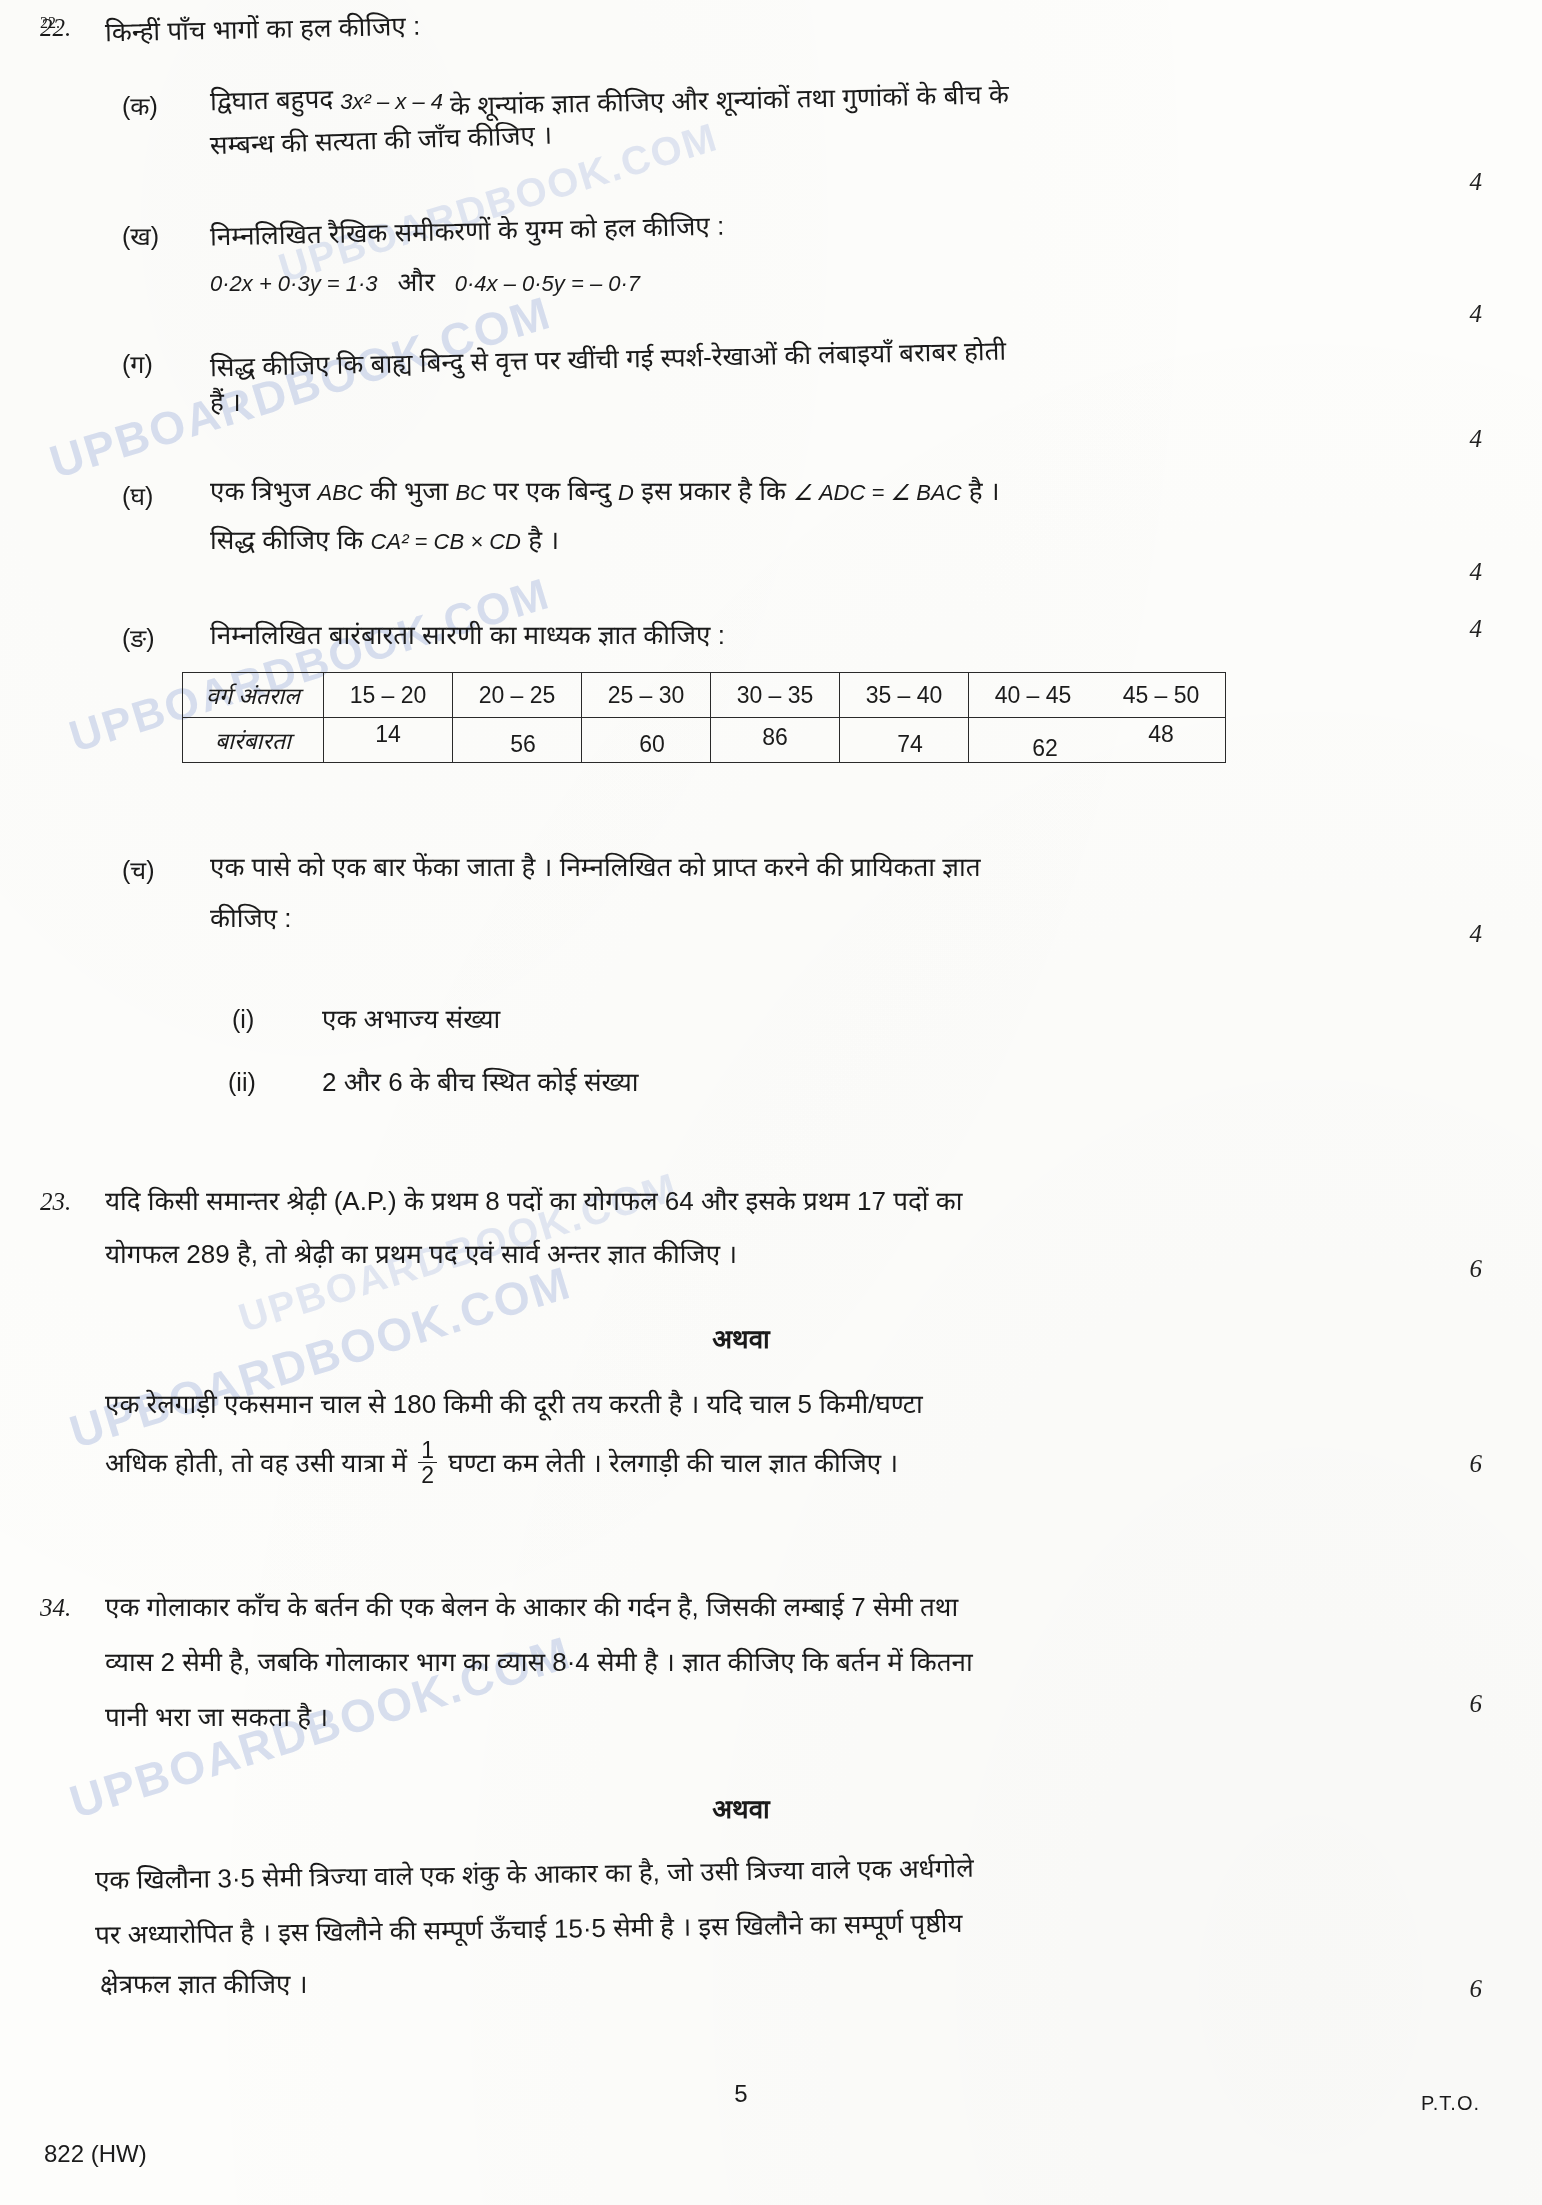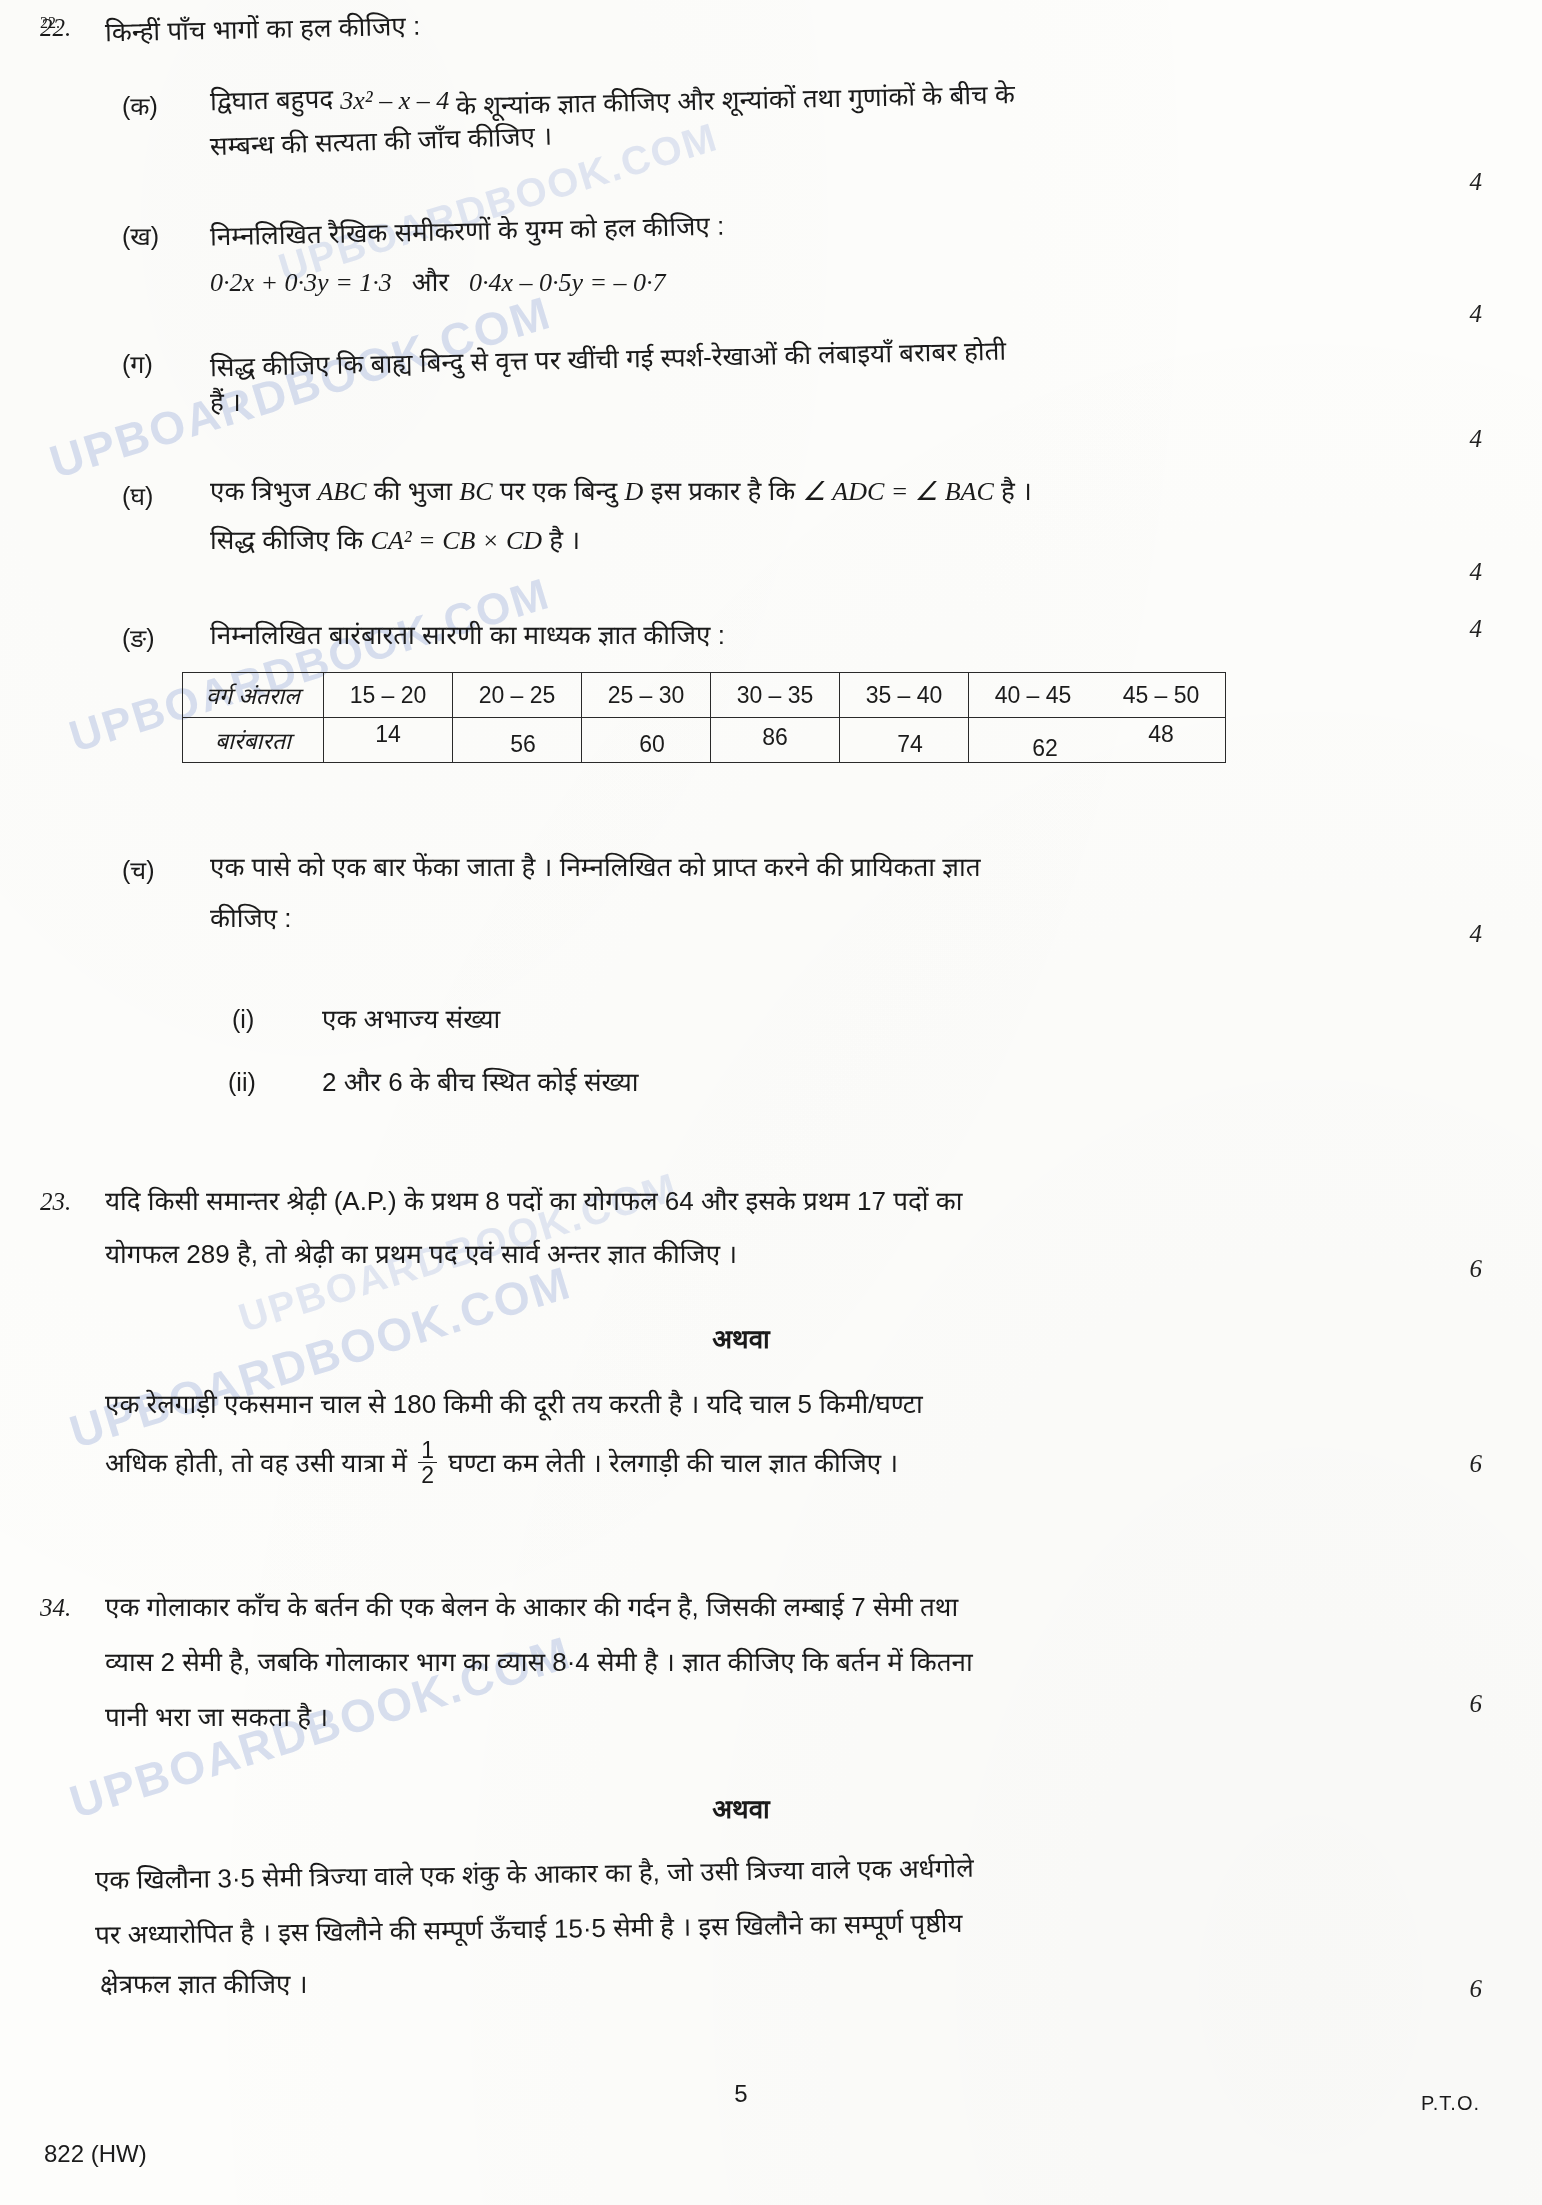--- a/index.html
+++ b/index.html
@@ -72,23 +72,23 @@
     font-family: "Liberation Sans", sans-serif;
     font-size: 26px;
     line-height: 1.5;
     color: #1a1a1a;
   }
   .lbl {
     font-family: "Liberation Sans", sans-serif;
     font-size: 25px;
   }
   .math {
-    font-family: Liberation Serif, serif;
+    font-family: Liberation Sans, sans-serif;
     font-style: italic;
-    font-size: 26px;
+    font-size: 22px;
   }
 
   
   .abs { position: absolute; }
 
   
   table.freq {
     border-collapse: collapse;
     font-family: "Liberation Sans", sans-serif;
   }

